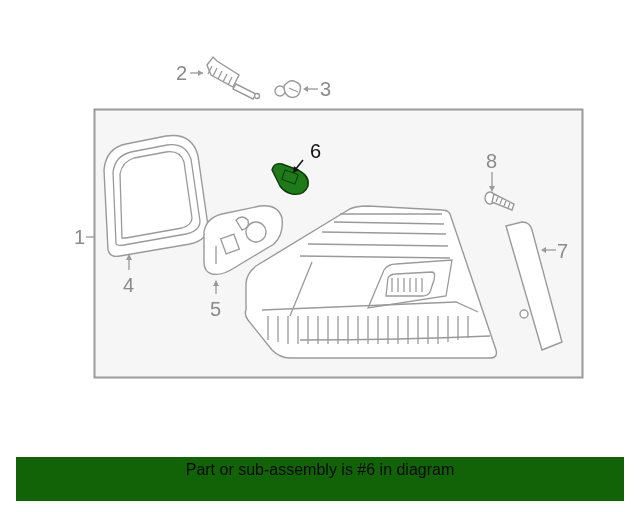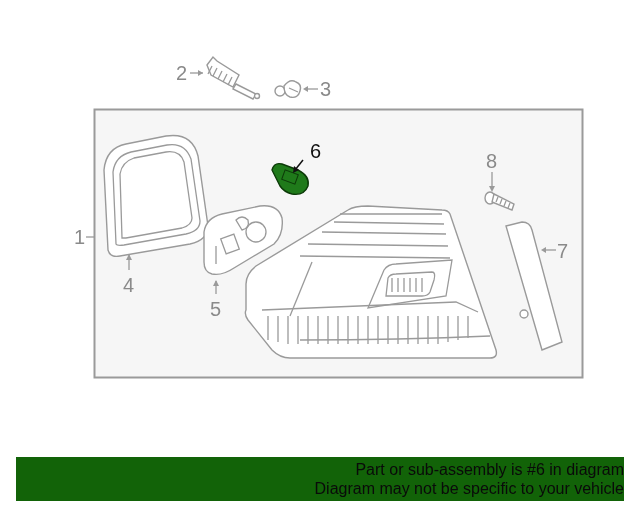--- a/index.html
+++ b/index.html
@@ -3,21 +3,21 @@
 <meta charset="utf-8">
 <style>
   html, body { margin:0; padding:0; background:#ffffff; }
   body { width:640px; height:512px; position:relative; overflow:hidden; font-family:"Liberation Sans", sans-serif; }
   #diagram { position:absolute; left:0; top:0; width:640px; height:450px; }
   .callout { font-family:"Liberation Sans", sans-serif; font-size:20px; fill:#8a8a8a; }
   .callout-hl { font-family:"Liberation Sans", sans-serif; font-size:20px; fill:#111111; }
   .ln { fill:none; stroke:#9a9a9a; stroke-width:1.3; }
   .part { fill:#ffffff; stroke:#9a9a9a; stroke-width:1.4; }
   #banner { position:absolute; left:16px; top:457px; width:608px; height:44px; background:#126308;
-            color:#0a0a0a; font-size:16px; line-height:19px; text-align:right; padding-top:3px; box-sizing:border-box; }
+            color:#0a0a0a; font-size:16px; line-height:19px; text-align:center; padding-top:3px; box-sizing:border-box; }
   #banner div { white-space:nowrap; }
 </style>
 </head>
 <body>
 
 <svg id="diagram" viewBox="0 0 640 450" xmlns="http://www.w3.org/2000/svg">
 
   <rect x="94.5" y="109.5" width="488" height="268" fill="#f6f6f6" stroke="#9a9a9a" stroke-width="2"></rect>
 
   <g>
@@ -96,14 +96,13 @@
     <path class="part" d="M506,226 l16,-4 q8,0 10,8 l30,112 l-20,8 z"></path>
     <circle class="part" cx="524" cy="314" r="4"></circle>
     <line class="ln" x1="544" y1="250" x2="556" y2="250"></line>
     <path d="M541,250 l5,-3 l0,6 z" fill="#9a9a9a"></path>
     <text class="callout" x="557" y="258">7</text>
   </g>
 </svg>
 
 <div id="banner">
   <div>Part or sub-assembly is #6 in diagram</div>
-  <div>Diagram may not be specific to your vehicle</div>
 </div>
 
 </body></html>

